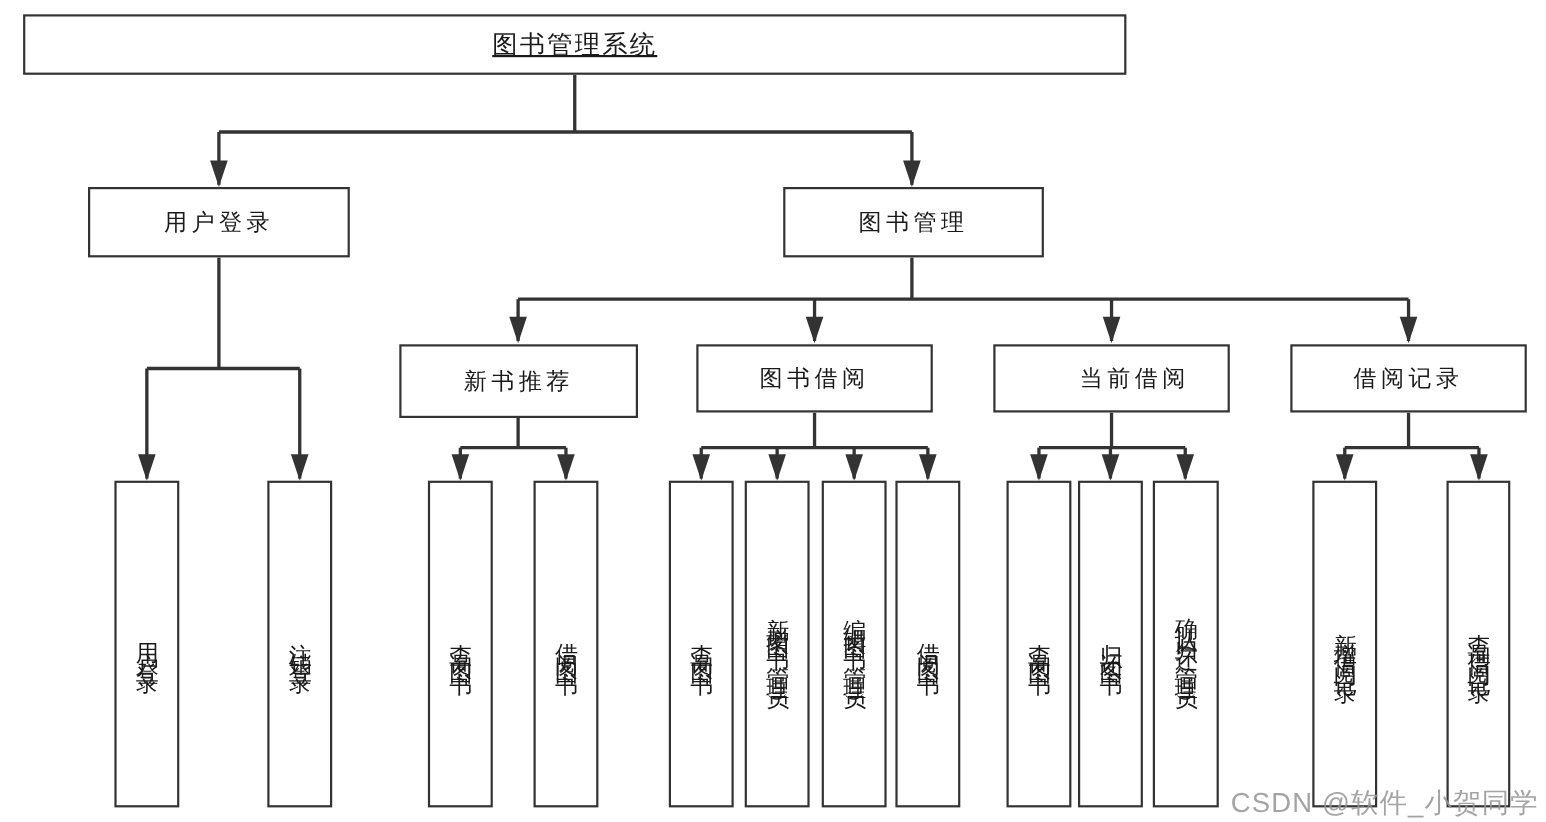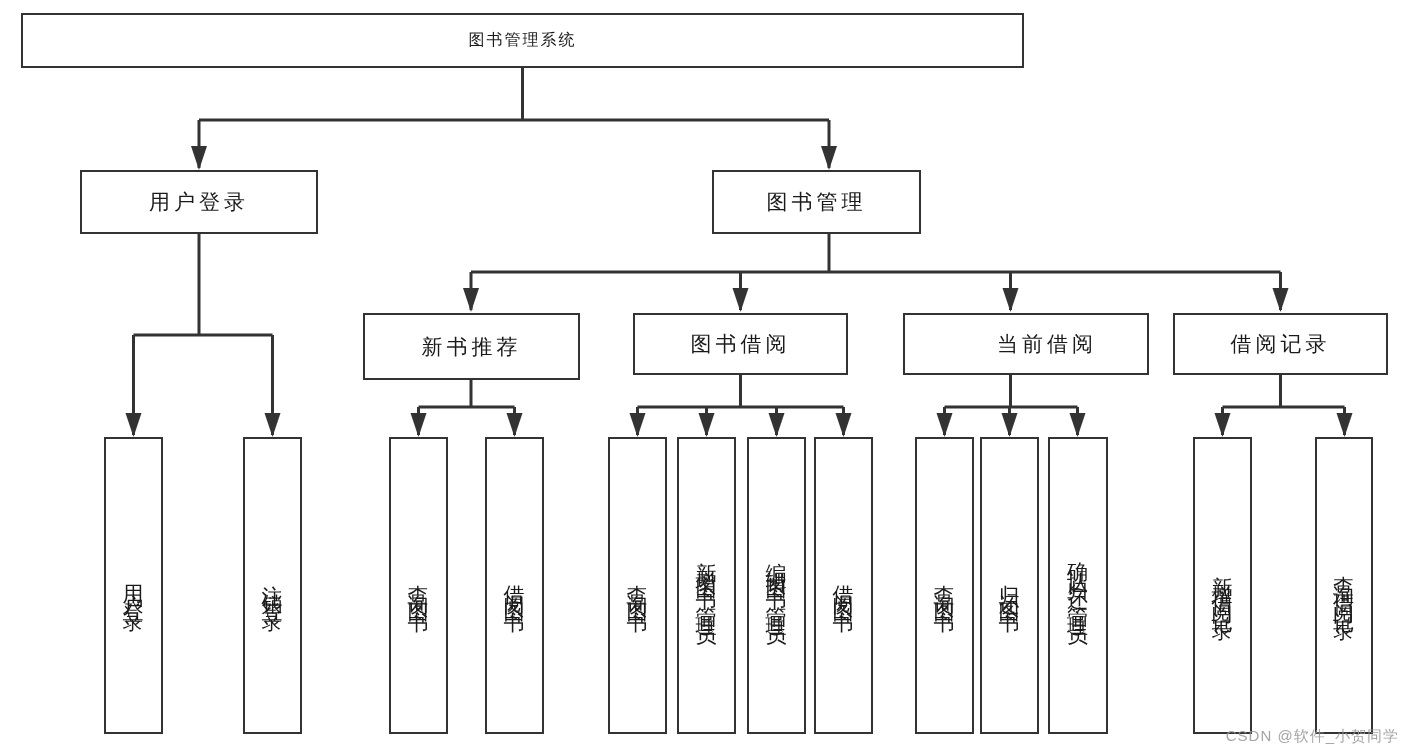--- a/index.html
+++ b/index.html
@@ -25,35 +25,36 @@
     display: flex;
     align-items: center;
     justify-content: center;
   }
   .h-node span {
     font-size: 21px;
     letter-spacing: 4px;
     white-space: nowrap;
   }
   .root-node span {
-    font-size: 16px;
+    font-size: 23px;
     letter-spacing: 2px;
+    text-decoration: underline;
   }
   .leaf span {
     writing-mode: vertical-rl;
     text-orientation: mixed;
     font-size: 21px;
     letter-spacing: 9px;
     line-height: 1;
   }
   .watermark {
     position: absolute;
     right: 6px;
     bottom: 1px;
-    font-size: 15px;
+    font-size: 25px;
     letter-spacing: 1px;
     color: rgba(148, 148, 148, 0.85);
     z-index: 5;
     white-space: nowrap;
   }
 </style>
 </head>
 <body>
 
 <div class="canvas">
@@ -124,31 +125,31 @@
     </g>
   </svg>
 
   <div class="node h-node root-node" style="left:21px; top:13px; width:1003px; height:55px;">
     <span>图书管理系统</span>
   </div>
 
   <div class="node h-node" style="left:80px; top:170px; width:238px; height:64px;">
     <span>用户登录</span>
   </div>
-  <div class="node h-node" style="left:712px; top:170px; width:209px; height:64px;">
+  <div class="node h-node" style="left:712px; top:170px; width:237px; height:64px;">
     <span>图书管理</span>
   </div>
 
   <div class="node h-node" style="left:363px; top:313px; width:217px; height:67px;">
     <span>新书推荐</span>
   </div>
   <div class="node h-node" style="left:633px; top:313px; width:215px; height:62px;align-items:center;">
     <span>图书借阅</span>
   </div>
-  <div class="node h-node" style="left:903px; top:313px; width:246px; height:62px;padding-left:42px;">
+  <div class="node h-node" style="left:903px; top:313px; width:215px; height:62px;padding-left:42px;">
     <span>当前借阅</span>
   </div>
   <div class="node h-node" style="left:1173px; top:313px; width:215px; height:62px;">
     <span>借阅记录</span>
   </div>
 
   <div class="node leaf" style="left:104px; top:437px; width:59px; height:297px;">
     <span>用户登录</span>
   </div>
   <div class="node leaf" style="left:243px; top:437px; width:59px; height:297px;">

